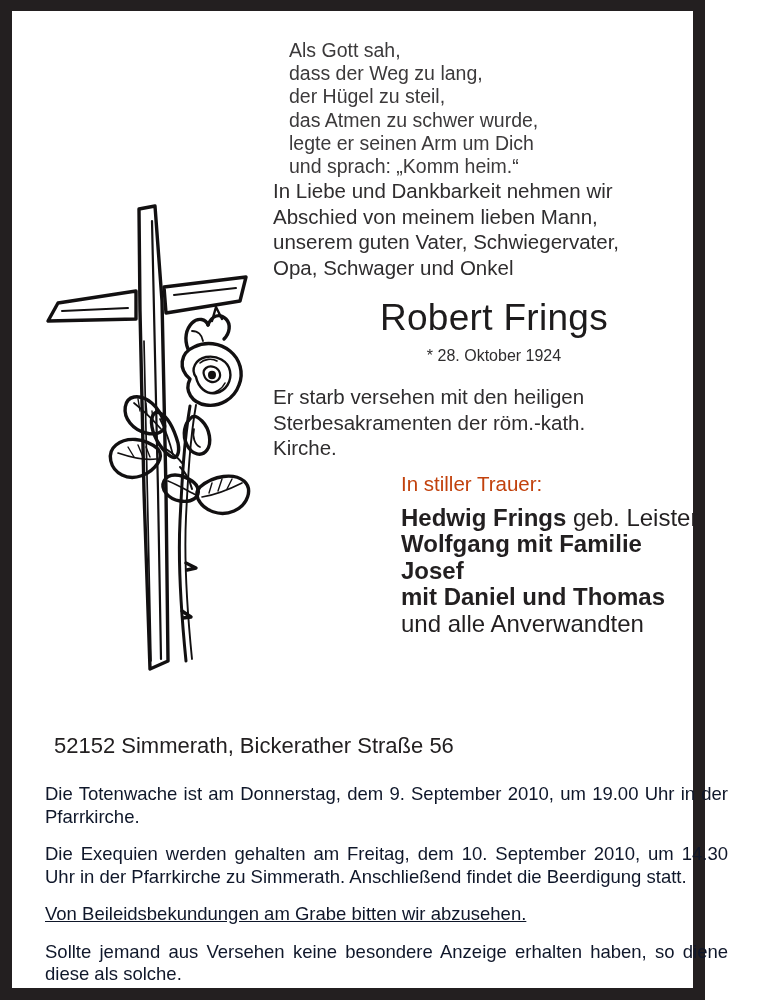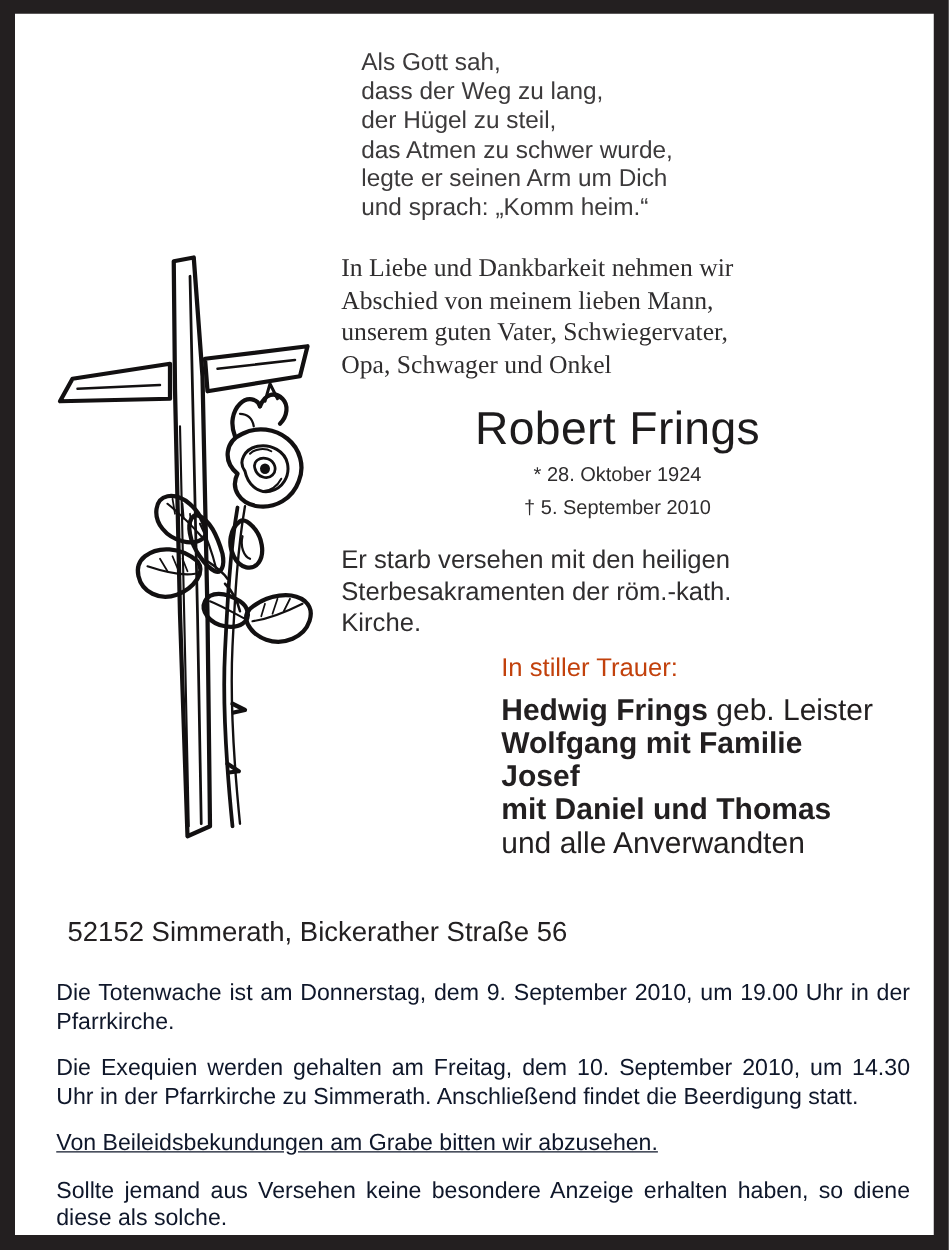--- a/index.html
+++ b/index.html
@@ -13,21 +13,21 @@
     font-family: "Liberation Sans", sans-serif;
     color: #231f20;
     overflow: hidden;
   }
 
   
   .notice-frame {
     position: absolute;
     left: 0;
     top: 0;
-    width: 759px;
+    width: 705px;
     height: 1000px;
     box-sizing: border-box;
     background: #231f20;
     padding: 11px 12px 12px 12px;
   }
   .notice-sheet {
     position: relative;
     width: 100%;
     height: 100%;
     background: #ffffff;
@@ -54,27 +54,25 @@
 
   .verse {
     font-size: 19.5px;
     line-height: 23.2px;
     color: #3c3a3b;
     padding-left: 16px;
     white-space: pre-line;
   }
 
   .dedication {
-    margin-top: 25px;
     font-size: 20.5px;
     line-height: 25.5px;
     text-align: justify;
     color: #2f2d2e;
     hyphens: none;
-    font-family: Liberation Serif, serif;
   }
   .dedication > span { display: block; }
 
   .deceased-name {
     margin-top: 17px;
     text-align: center;
     font-size: 37px;
     line-height: 42px;
     letter-spacing: 0.3px;
     color: #1d1b1c;
@@ -226,21 +224,20 @@
         <span>In Liebe und Dankbarkeit nehmen wir</span>
         <span>Abschied von meinem lieben Mann,</span>
         <span>unserem guten Vater, Schwiegervater,</span>
         <span>Opa, Schwager und Onkel</span>
       </div>
 
       <div class="deceased-name">Robert Frings</div>
 
       <div class="dates">
         <span class="date-line">* 28. Oktober 1924</span>
-        <span class="date-line">† 5. September 2010</span>
       </div>
 
       <div class="sacrament">
         <span>Er starb versehen mit den heiligen</span>
         <span>Sterbesakramenten der röm.-kath.</span>
         <span>Kirche.</span>
       </div>
 
       <div class="mourn-head">In stiller Trauer:</div>
 

